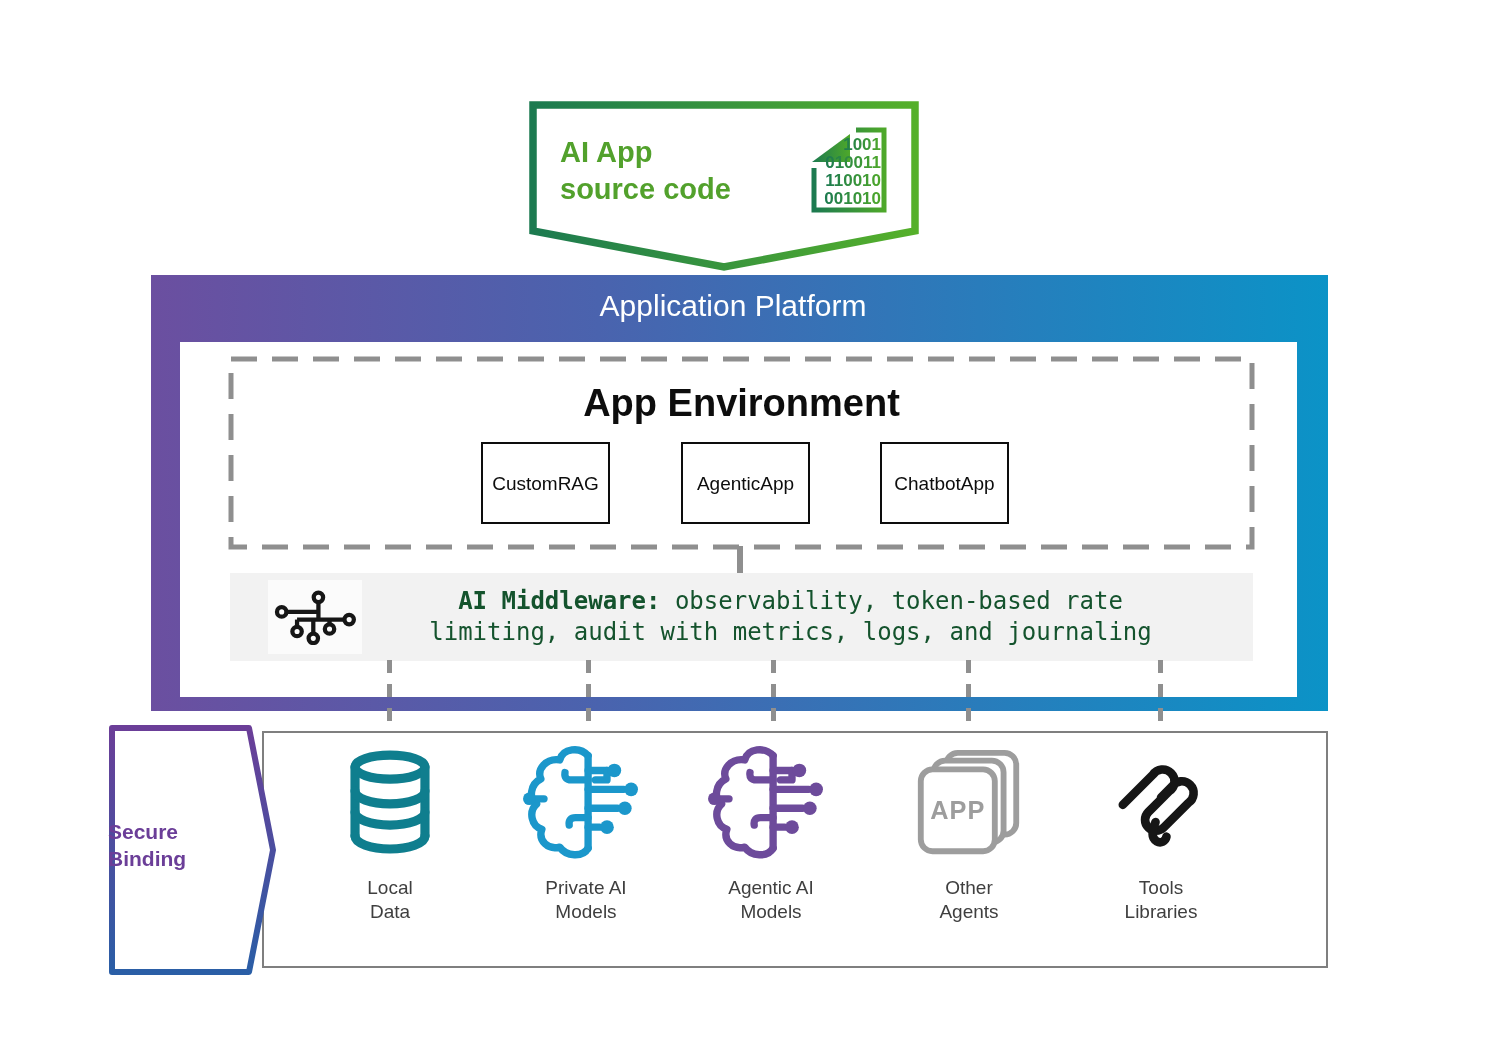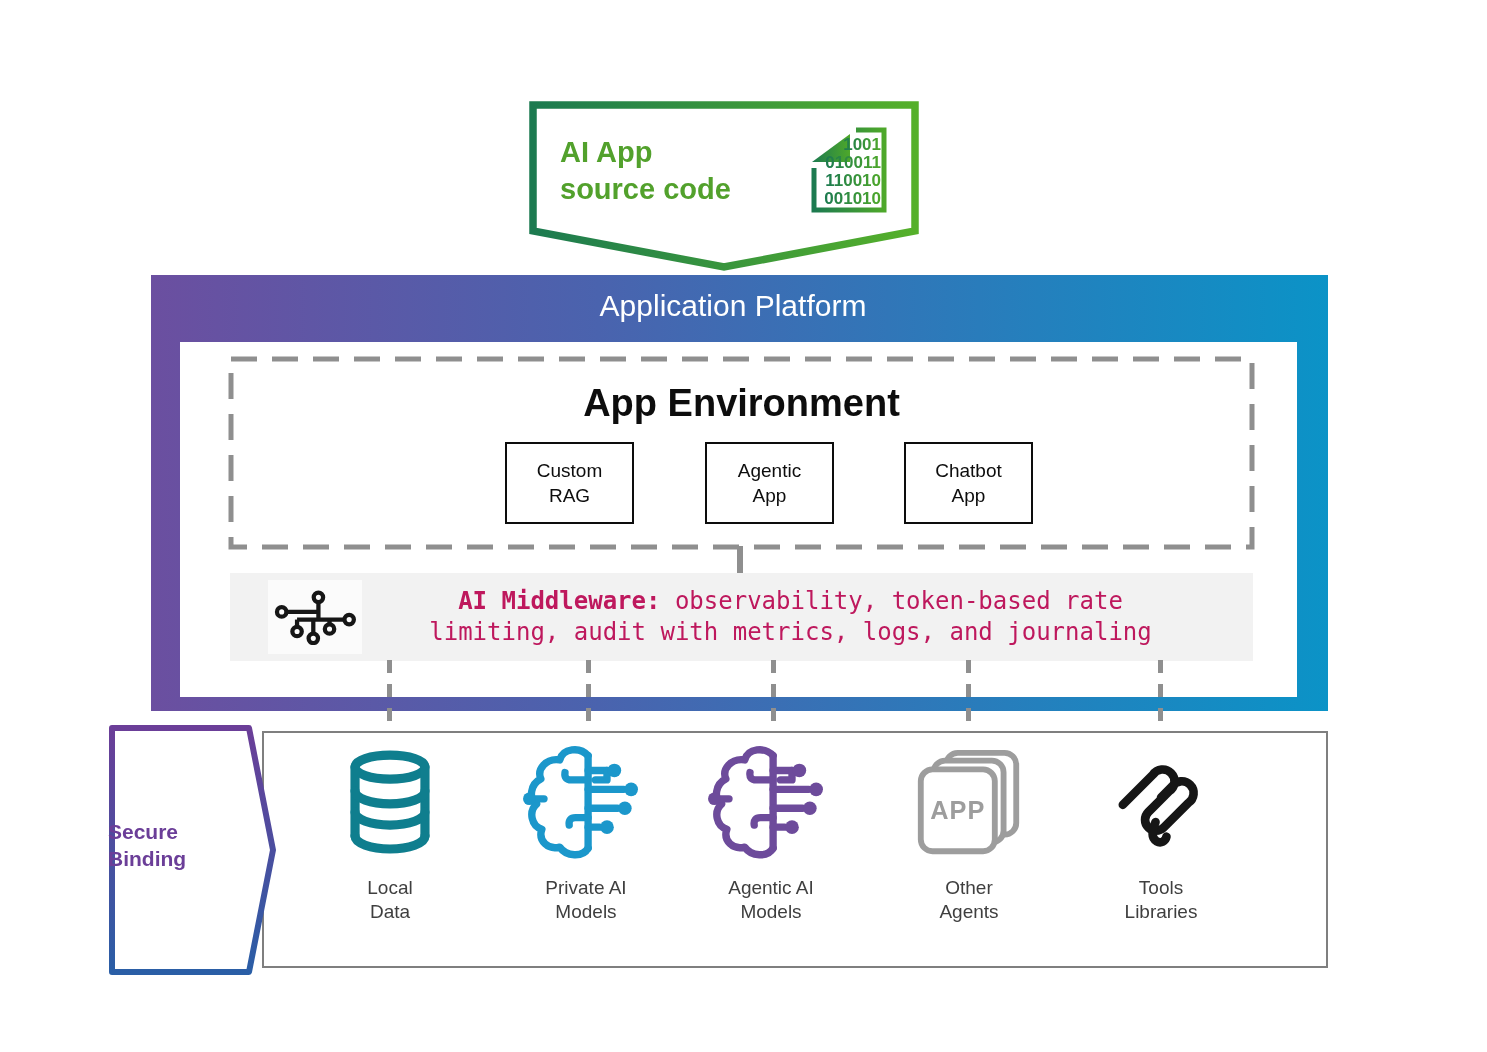--- a/index.html
+++ b/index.html
@@ -19,32 +19,32 @@
             background:linear-gradient(90deg,#6b4fa0 0%,#4a63ae 38%,#0b93c7 100%);}
   .platform-title{position:absolute;left:0;right:13px;top:14px;text-align:center;
                   color:#ffffff;font-size:30px;}
   .inner-panel{position:absolute;left:29px;top:67px;width:1117px;height:355px;background:#ffffff;}
 
   .env-dash{position:absolute;left:228px;top:356px;}
   .env-title{position:absolute;left:228px;top:382px;width:1027px;text-align:center;
              font-size:38px;font-weight:bold;color:#0d0d0d;}
 
   .app-box{position:absolute;top:442px;width:125px;height:78px;border:2.5px solid #0d0d0d;
-           background:#ffffff;display:flex;flex-direction:column;align-items:center;
-           justify-content:center;font-size:19px;color:#0d0d0d;line-height:25px;text-align:center;margin-left:24px;}
+           background:#ffffff;display:flex;flex-direction:row;align-items:center;
+           justify-content:center;font-size:19px;color:#0d0d0d;line-height:25px;text-align:center;}
   .app-box.b1{left:481px;} .app-box.b2{left:681px;text-align:center;} .app-box.b3{left:880px;}
 
   .elbow{position:absolute;left:737px;top:546px;width:6px;height:29px;background:#8f8f8f;}
 
   .middleware{position:absolute;left:230px;top:573px;width:1023px;height:88px;background:#f2f2f2;
               display:flex;align-items:center;}
   .mw-iconwrap{width:94px;height:74px;margin-left:38px;background:#fbfbfb;
                display:flex;align-items:center;justify-content:center;flex:0 0 auto;}
   .mw-textblock{flex:1;text-align:center;font-family:"DejaVu Sans Mono", monospace;
-                font-size:24px;line-height:31px;color:#be185d;padding-right:34px;}
+                font-size:24px;line-height:31px;color:#14532d;padding-right:34px;}
   .mw-bold{font-weight:bold;}
 
   
   .vconn{position:absolute;top:660px;width:5px;height:87px;
          background:repeating-linear-gradient(180deg,#8f8f8f 0 13px,transparent 13px 24px);}
 
   
   .bottom-box{position:absolute;left:262px;top:731px;width:1066px;height:237px;
               background:#ffffff;border:2px solid #7f7f7f;box-sizing:border-box;}
   .res-cell{position:absolute;top:742px;width:190px;display:flex;flex-direction:column;

